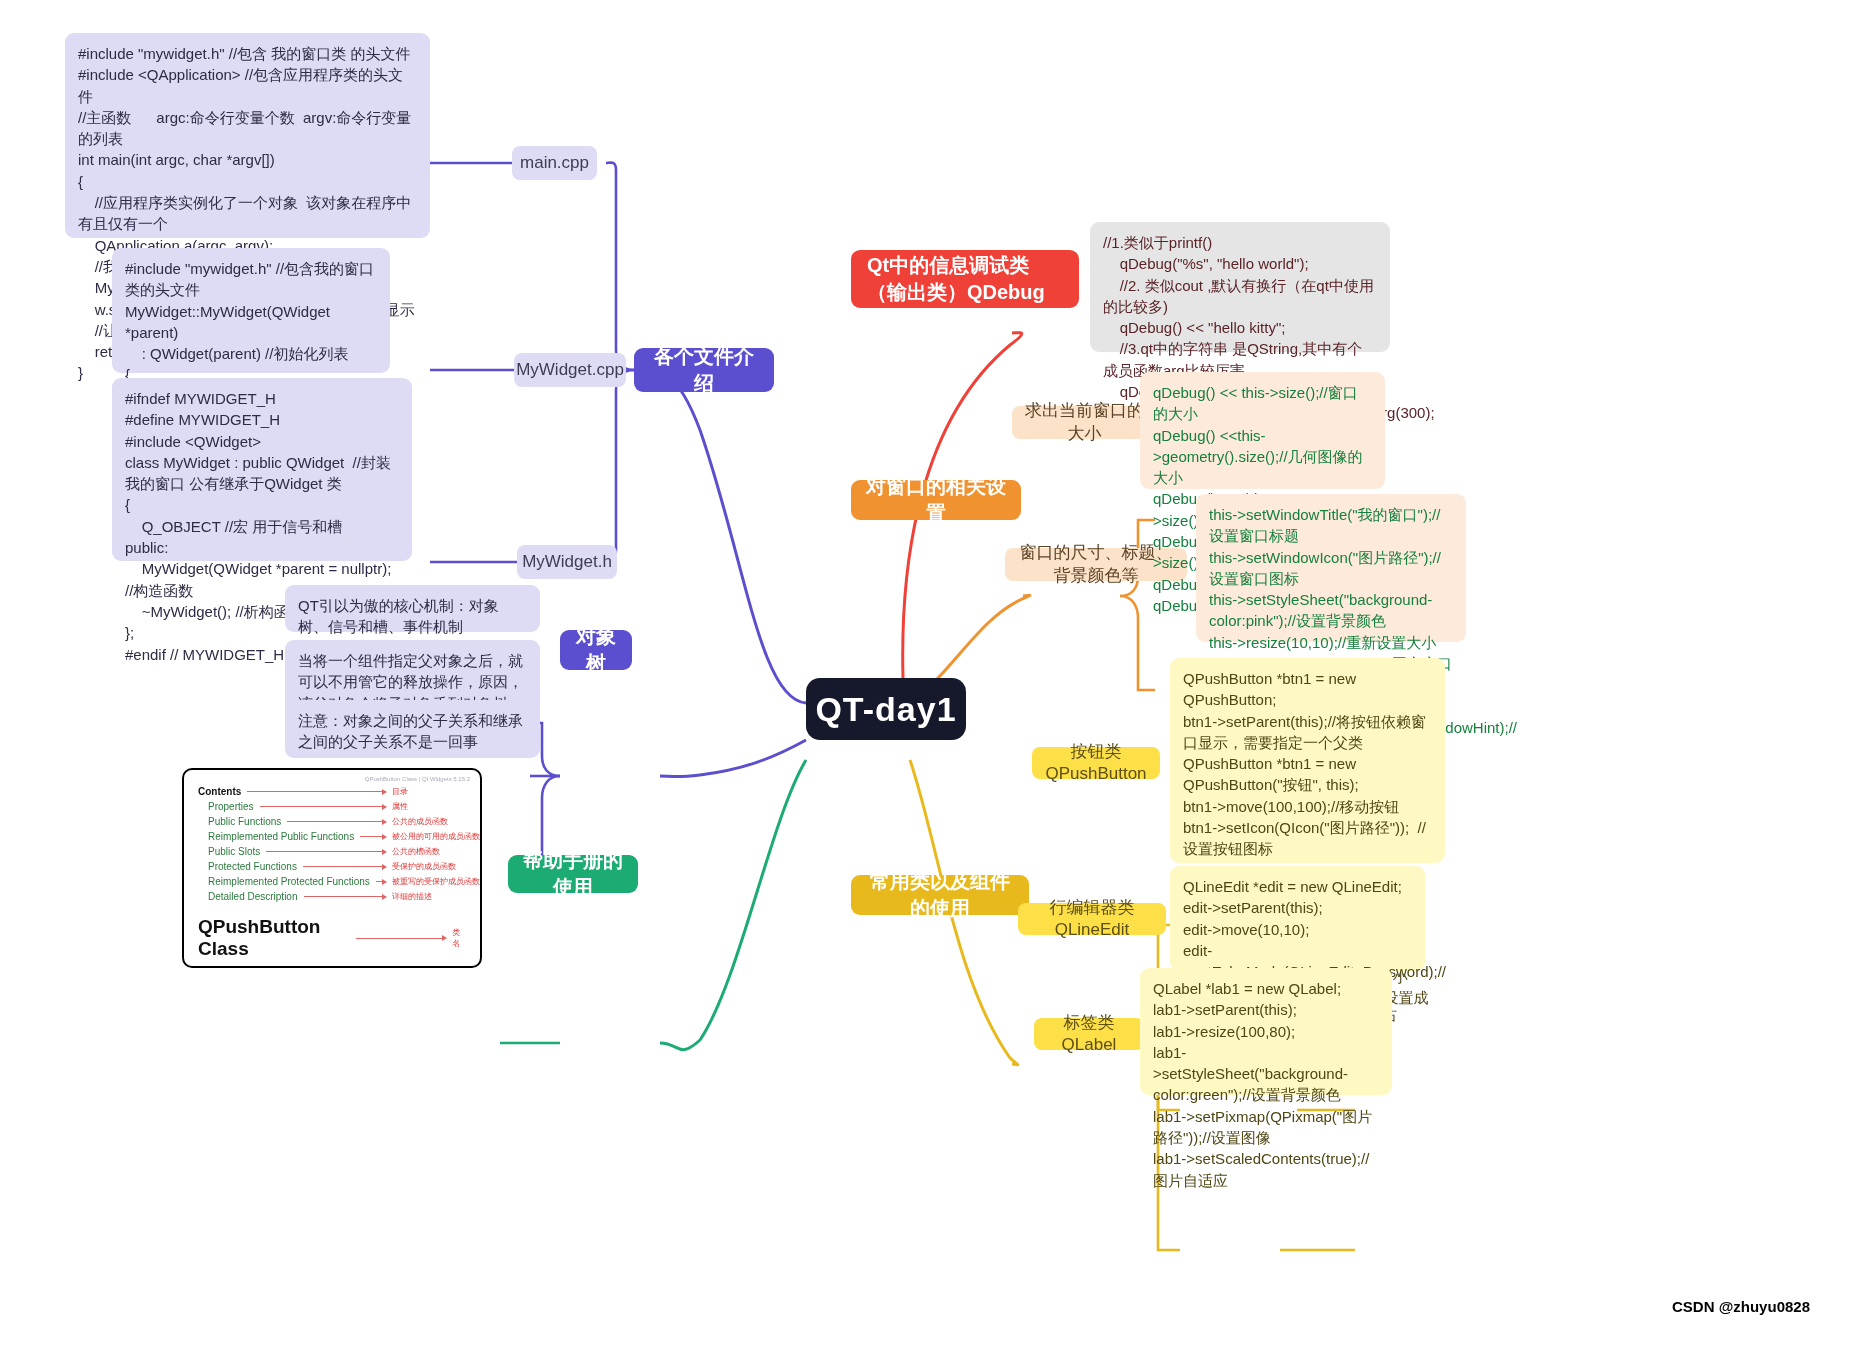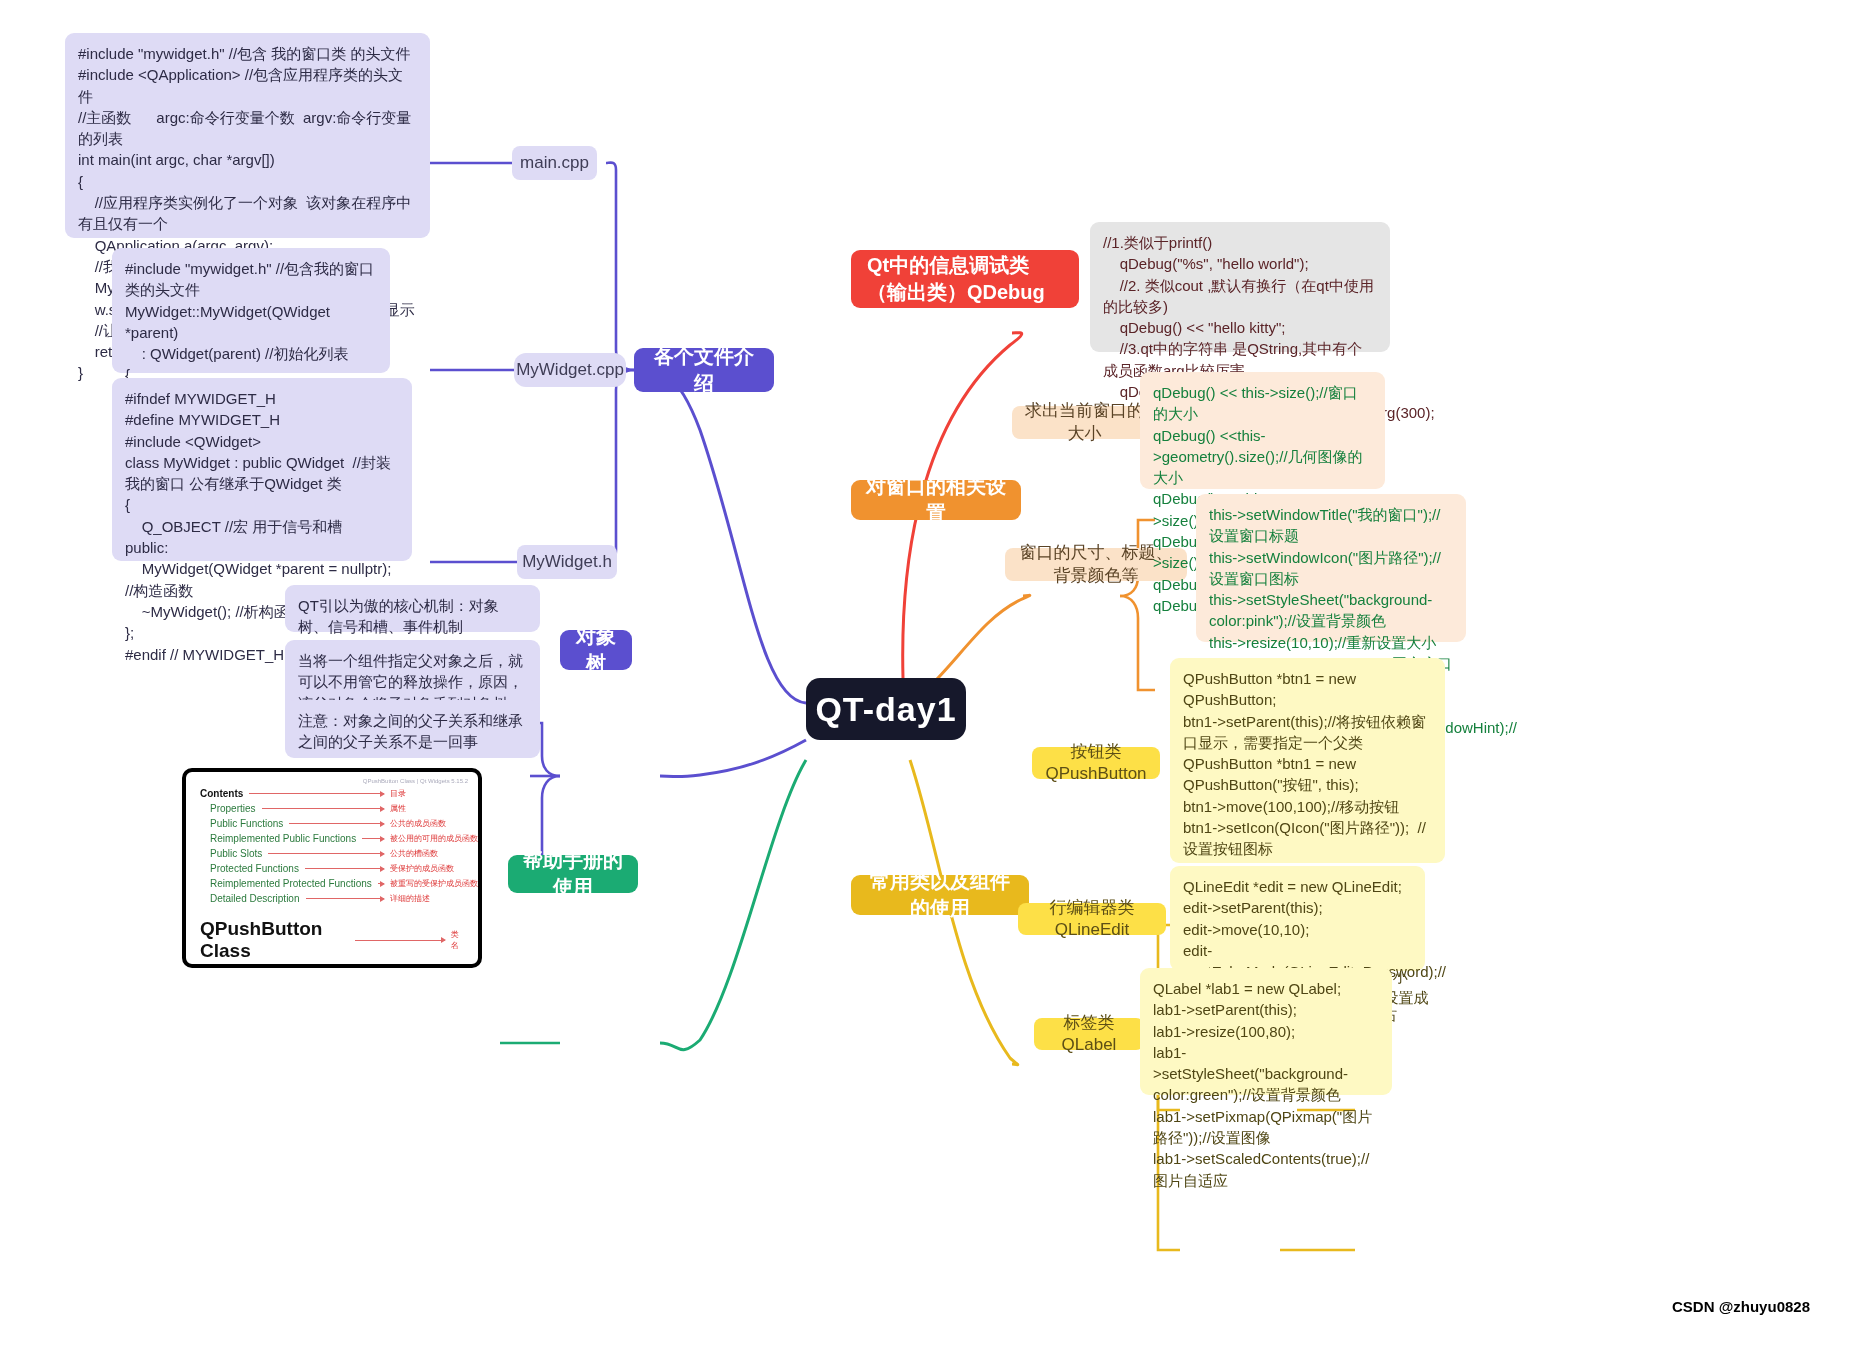--- a/index.html
+++ b/index.html
@@ -28,21 +28,21 @@
   .p-orange{background:#fbe2c8;color:#5a4326;}
   .p-yellow{background:#fde047;color:#5d4f16;}
   
   .leaf{border-radius:9px;padding:10px 13px;font-size:15px;line-height:1.42;
         white-space:pre-wrap;box-sizing:border-box;}
   .l-purple{background:#dedbf5;color:#2d2b45;}
   .l-pink{background:#e5e5e5;color:#5a2327;}
   .l-orange{background:#fdeada;color:#15803d;}
   .l-yellow{background:#fef9c3;color:#4f4614;}
   
-  .doc{position:absolute;background:#ffffff;border:4px solid #000000;border-radius:10px;
+  .doc{position:absolute;background:#ffffff;border:2px solid #000000;border-radius:10px;
        box-sizing:border-box;overflow:hidden;}
   .doc-inner{position:relative;width:100%;height:100%;padding:12px 14px;box-sizing:border-box;}
   .doc-row{display:flex;align-items:center;font-size:10px;margin-top:4px;}
   .doc-row .lbl{color:#2b7a3d;white-space:nowrap;}
   .doc-row .lbl.dark{color:#111;font-weight:bold;}
   .doc-row .dash{flex:1;height:1px;background:#e06666;margin:0 6px;position:relative;}
   .doc-row .dash:after{content:"";position:absolute;right:-1px;top:-2.5px;
         border-left:5px solid #e06666;border-top:3px solid transparent;
         border-bottom:3px solid transparent;}
   .doc-row .cn{color:#d33;font-size:8px;width:74px;white-space:nowrap;}
@@ -97,21 +97,21 @@
     <line x1="1297" y1="925" x2="1355" y2="925" stroke="#e8b91d" stroke-width="2.6"></line>
     <line x1="1297" y1="1110" x2="1355" y2="1110" stroke="#e8b91d" stroke-width="2.6"></line>
     <line x1="1280" y1="1250" x2="1355" y2="1250" stroke="#e8b91d" stroke-width="2.6"></line>
   </svg>
 
   <div class="node central" style="left:806px;top:678px;width:160px;height:62px;">QT-day1</div>
 
   <div class="node branch b-purple" style="left:634px;top:348px;width:140px;height:44px;">各个文件介绍</div>
 
   <div class="node pill p-purple" style="left:512px;top:146px;width:85px;height:34px;">main.cpp</div>
-  <div class="node pill p-purple" style="left:514px;top:353px;width:112px;height:34px;border-radius:12px;">MyWidget.cpp</div>
+  <div class="node pill p-purple" style="left:514px;top:353px;width:112px;height:34px;">MyWidget.cpp</div>
   <div class="node pill p-purple" style="left:517px;top:545px;width:100px;height:34px;">MyWidget.h</div>
 
   <div class="node leaf l-purple" style="left:65px;top:33px;width:365px;height:205px;">#include "mywidget.h" //包含 我的窗口类 的头文件
 #include &lt;QApplication&gt; //包含应用程序类的头文件
 //主函数      argc:命令行变量个数  argv:命令行变量的列表
 int main(int argc, char *argv[])
 {
     //应用程序类实例化了一个对象  该对象在程序中有且仅有一个
     QApplication a(argc, argv);
     //我的窗口类 实例化了一个对象w

